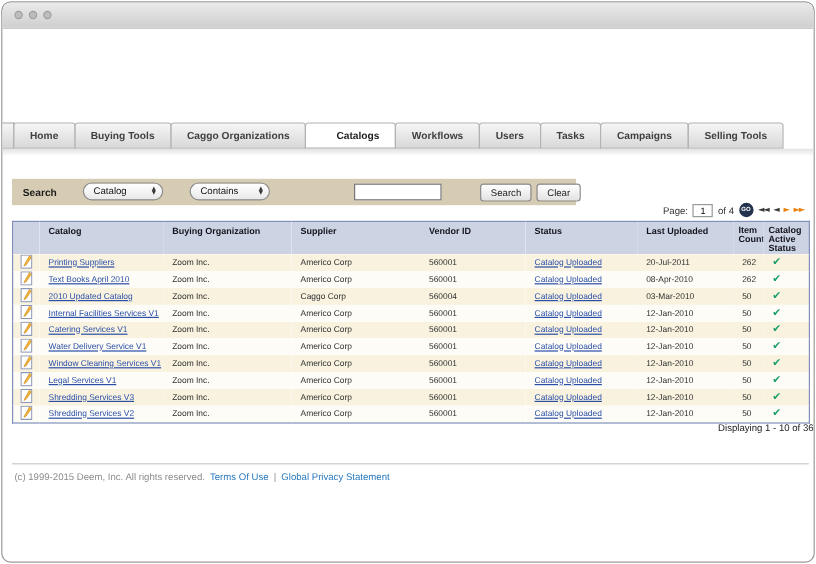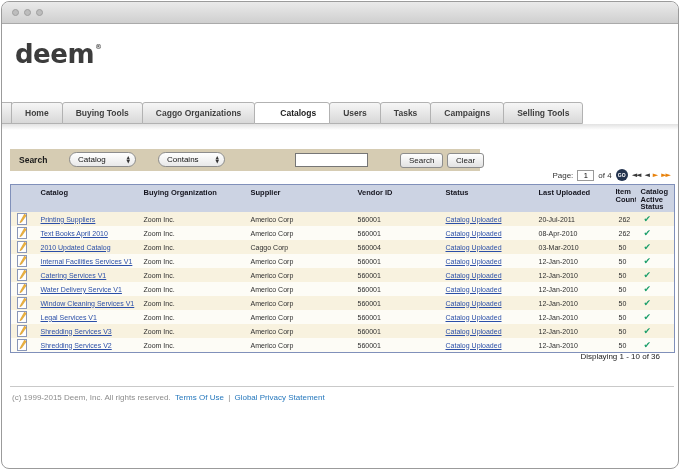--- a/index.html
+++ b/index.html
@@ -76,45 +76,45 @@
   .catalog-table th.wrap{white-space:normal;line-height:7.5px;padding-left:5px;}
   .catalog-table td{
     height:14px;padding:0 0 0 8px;font-size:7px;color:#2e2e2e;
     overflow:hidden;white-space:nowrap;
   }
   .catalog-table td.icon-cell{padding-left:6px;}
   .catalog-table tr.odd td{background:#f8f2df;}
   .catalog-table tr.even td{background:#fdfcf6;}
   .catalog-table a{color:#2b4fa8;text-decoration:underline;cursor:pointer;}
   .check{font-family:"DejaVu Sans",sans-serif;color:#1a9e69;font-size:9px;font-weight:bold;}
-  .displaying{position:absolute;top:350px;right:18px;font-size:8px;color:#222;}
+  .displaying{position:absolute;top:350px;right:0;font-size:8px;color:#222;}
   
   .footer-line{position:absolute;top:384px;left:8px;width:664px;border-top:1px solid #c9c9c9;}
   .footer-text{position:absolute;top:391px;left:10px;font-size:8px;color:#8c8c8c;text-align:center;}
   .footer-text a{color:#2678bd;text-decoration:none;margin:0 2px;cursor:pointer;}
 </style>
 </head>
 <body>
 
 <div class="window">
 
   <div class="titlebar">
     <span class="tl-dot"></span>
     <span class="tl-dot"></span>
     <span class="tl-dot"></span>
   </div>
 
-  <div class="logo"><span>deem</span><span class="tm">®</span></div>
 
   <div class="tabbar" id="tabbar">
     <div class="tab stub lead"></div>
     <div class="tab">Home</div>
       <div class="tab">Buying Tools</div>
       <div class="tab">Caggo Organizations</div>
       <div class="tab active">Catalogs</div>
+      <div class="tab">Workflows</div>
       <div class="tab">Users</div>
       <div class="tab">Tasks</div>
       <div class="tab">Campaigns</div>
       <div class="tab">Selling Tools</div>
   </div>
   <div class="tab-shadow"></div>
 
   <div class="search-bar" style="background:#d6ccb3;">
     <span class="bar-label" style="left:9px;">Search</span>
     <div class="mac-select" style="left:59px;width:67px;">

